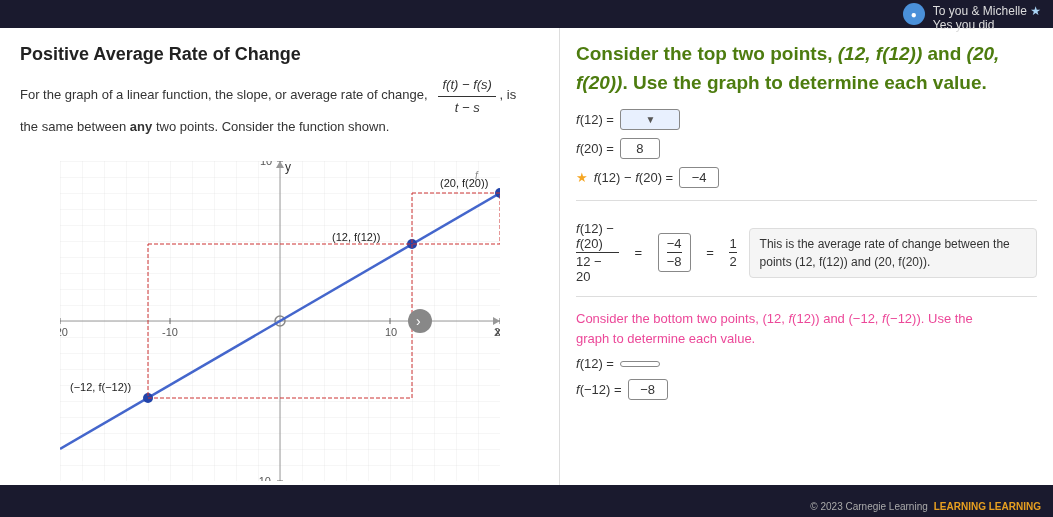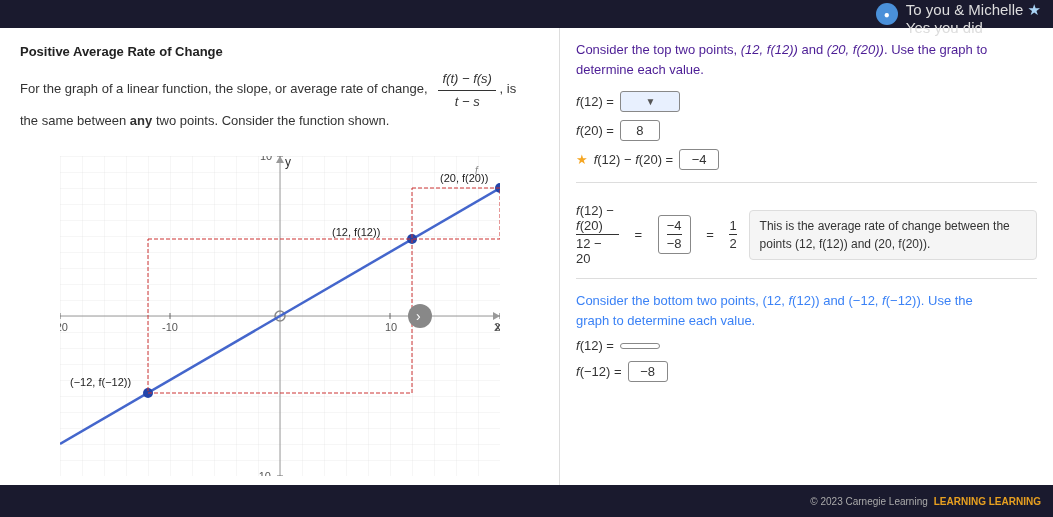--- a/index.html
+++ b/index.html
@@ -25,21 +25,21 @@
     }
     .top-bar-avatar {
       width: 22px; height: 22px;
       border-radius: 50%;
       background: #4a90d9;
       display: flex; align-items: center; justify-content: center;
       color: #fff; font-size: 10px;
     }
     .top-bar-text {
       color: #ddd;
-      font-size: 15px;
+      font-size: 12px;
       margin-top: 8px;
     }
     .top-bar-text span { color: #aad4f5; }
 
     
     .main-content {
       display: flex;
       flex: 1;
       overflow: hidden;
     }
@@ -47,21 +47,21 @@
     
     .left-panel {
       width: 560px;
       padding: 16px 20px 8px 20px;
       border-right: 1px solid #ddd;
       display: flex;
       flex-direction: column;
     }
 
     .section-title {
-      font-size: 13px;
+      font-size: 18px;
       font-weight: bold;
       color: #222;
       margin-bottom: 10px;
     }
 
     .description {
       font-size: 13px;
       color: #333;
       margin-bottom: 24px;
       line-height: 1.5;
@@ -90,24 +90,25 @@
     .right-panel {
       flex: 1;
       padding: 12px 16px;
       display: flex;
       flex-direction: column;
       gap: 8px;
       overflow-y: auto;
     }
 
     .right-title {
-      font-size: 13px;
-      color: #4c1d95;
+      font-size: 19px;
+      color: #4d7c0f;
       line-height: 1.5;
       margin-bottom: 4px;
+      font-weight: bold;
     }
 
     .input-row {
       display: flex;
       align-items: center;
       gap: 6px;
       font-size: 13px;
       color: #333;
     }
     .input-box {
@@ -176,35 +177,35 @@
       border-radius: 4px;
       padding: 6px 10px;
       font-size: 12px;
       color: #333;
       line-height: 1.5;
       max-width: 300px;
     }
 
     .consider-text {
       font-size: 13px;
-      color: #3b82f6;
+      color: #ec4899;
       line-height: 1.5;
     }
 
     .divider {
       border: none;
       border-top: 1px solid #ddd;
       margin: 4px 0;
     }
 
     .bottom-bar {
       background: #1a1a2e;
       height: 22px;
       display: flex;
-      align-items: center;
+      align-items: flex-start;
       justify-content: flex-end;
       padding: 16px 12px;
       font-size: 10px;
       color: #aaa;
       gap: 6px;
     }
     .carnegie-logo {
       font-size: 10px;
       color: #e8a020;
       font-weight: bold;

